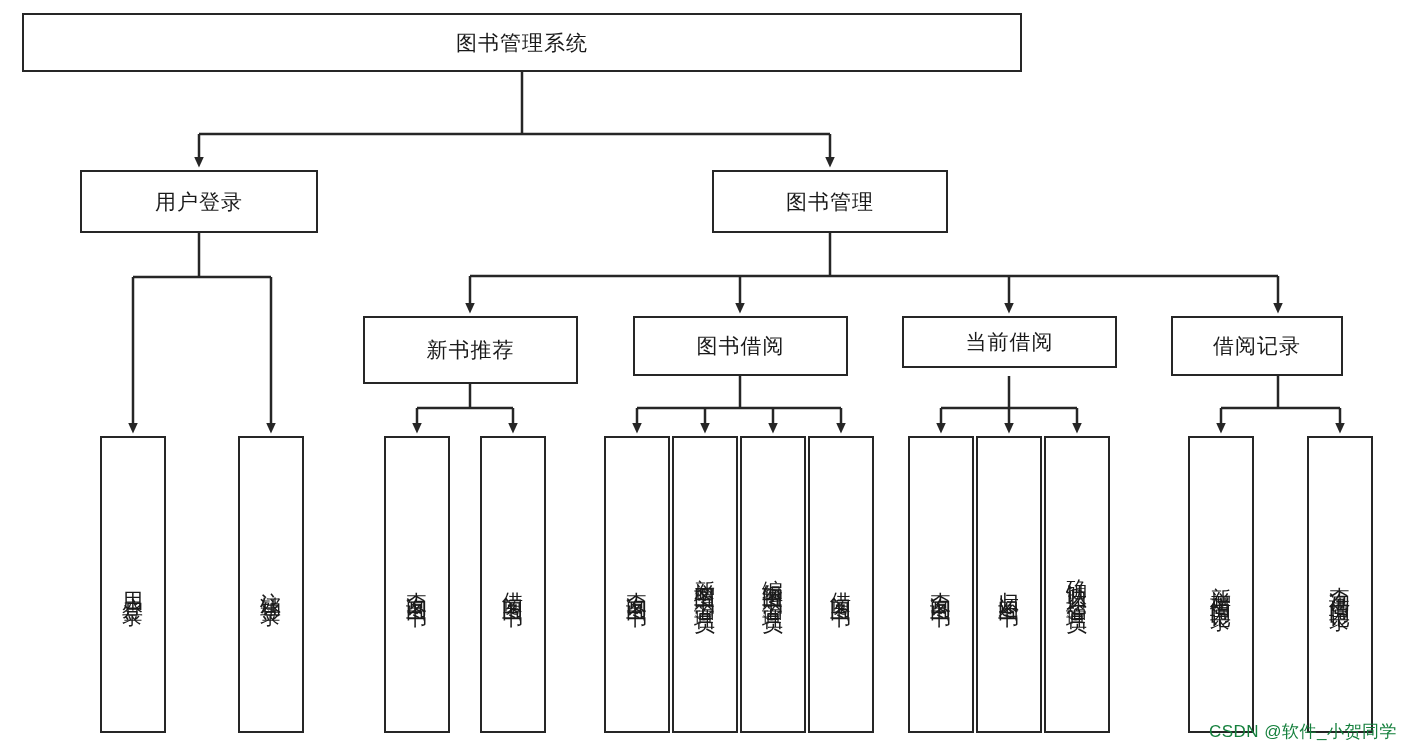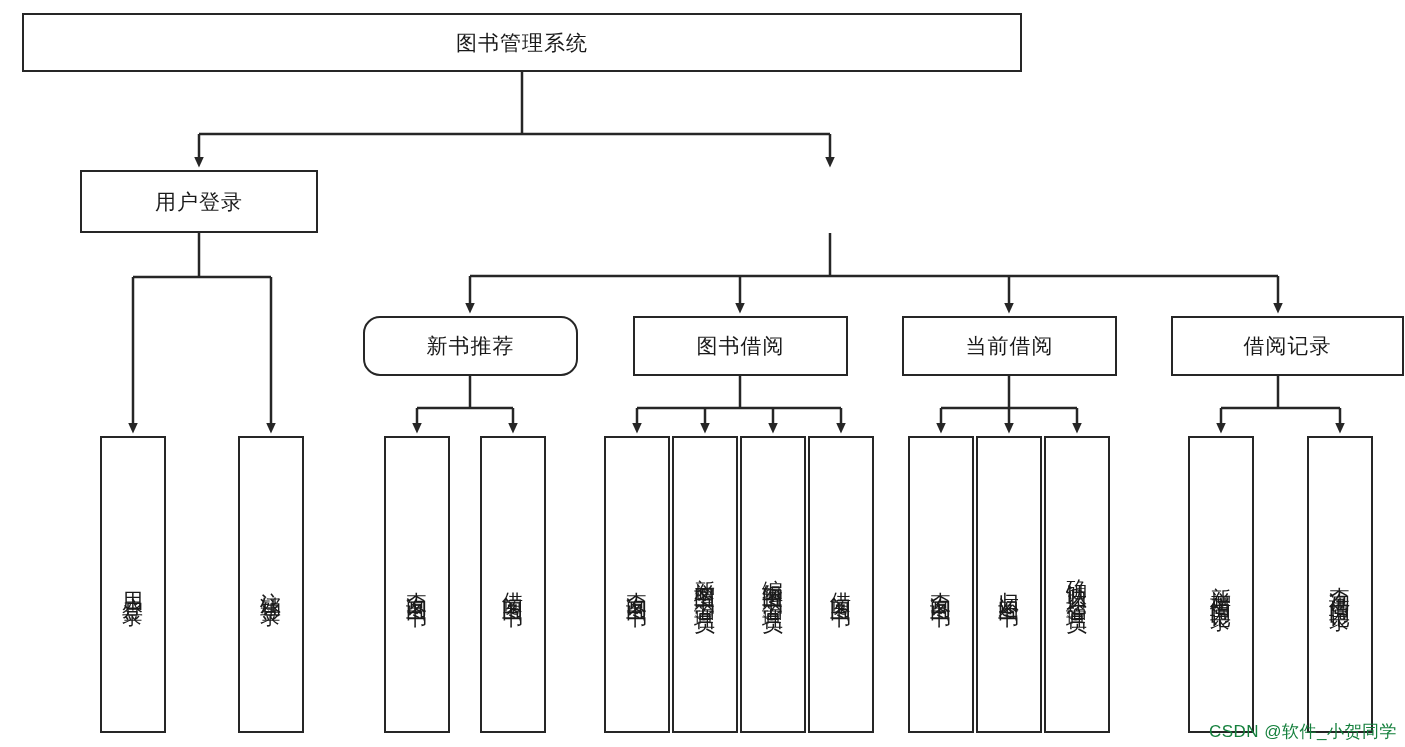--- a/index.html
+++ b/index.html
@@ -123,31 +123,34 @@
     </g>
   </svg>
 
   <div class="node h" style="left:22px; top:13px; width:1000px; height:59px;">
     <span class="hlabel">图书管理系统</span>
   </div>
 
   <div class="node h" style="left:80px; top:170px; width:238px; height:63px;">
     <span class="hlabel">用户登录</span>
   </div>
+  <div class="node h" style="left:712px; top:170px; width:236px; height:63px;">
+    <span class="hlabel">图书管理</span>
+  </div>
 
-  <div class="node h" style="left:363px; top:316px; width:215px; height:60px;border-radius:17px;">
+  <div class="node h" style="left:363px; top:316px; width:215px; height:68px;">
     <span class="hlabel">新书推荐</span>
   </div>
   <div class="node h" style="left:633px; top:316px; width:215px; height:60px;text-align:center;">
     <span class="hlabel">图书借阅</span>
   </div>
-  <div class="node h" style="left:902px; top:316px; width:215px; height:60px;">
+  <div class="node h" style="left:902px; top:316px; width:215px; height:52px;">
     <span class="hlabel">当前借阅</span>
   </div>
-  <div class="node h" style="left:1171px; top:316px; width:233px; height:60px;">
+  <div class="node h" style="left:1171px; top:316px; width:172px; height:60px;">
     <span class="hlabel">借阅记录</span>
   </div>
 
   <div class="node v" style="left:100px; top:436px; width:66px; height:297px;">
     <span class="vlabel">用户登录</span>
   </div>
   <div class="node v" style="left:238px; top:436px; width:66px; height:297px;">
     <span class="vlabel">注销登录</span>
   </div>
 

